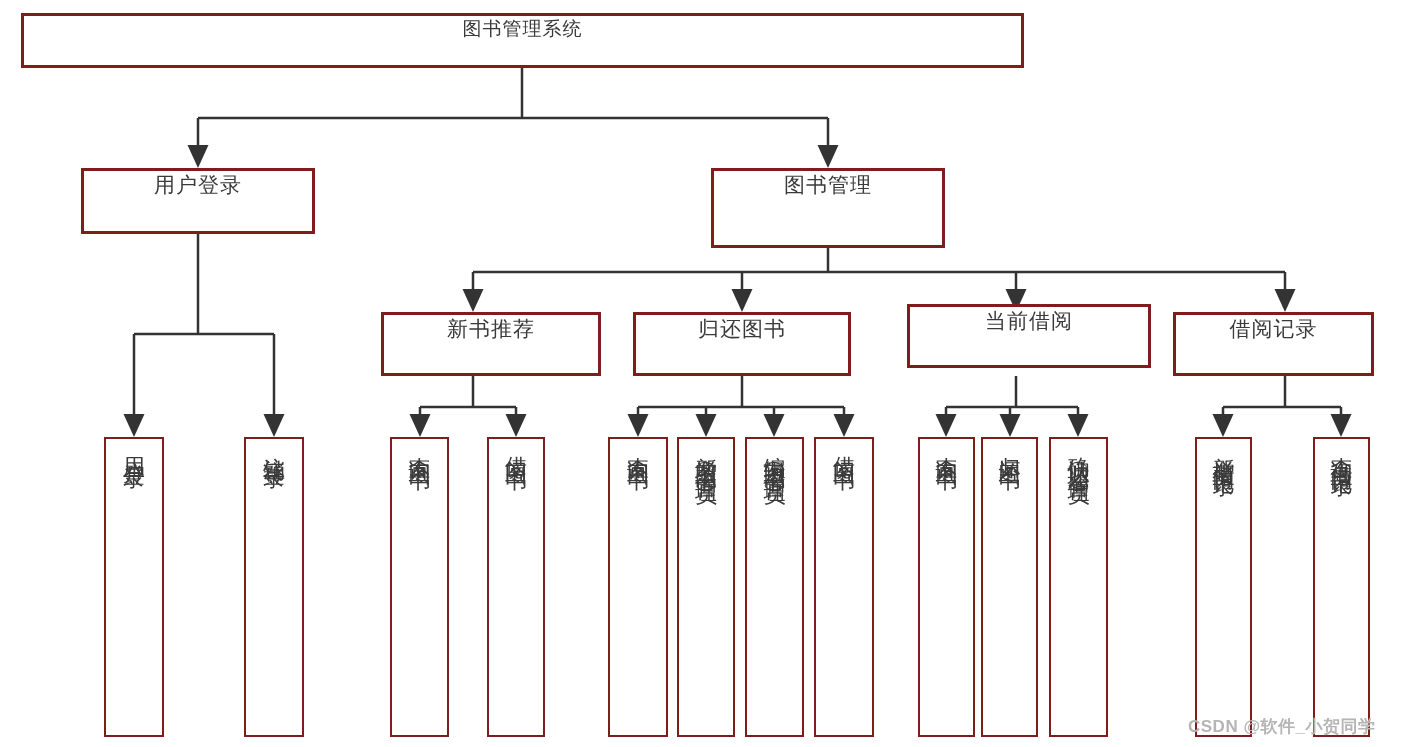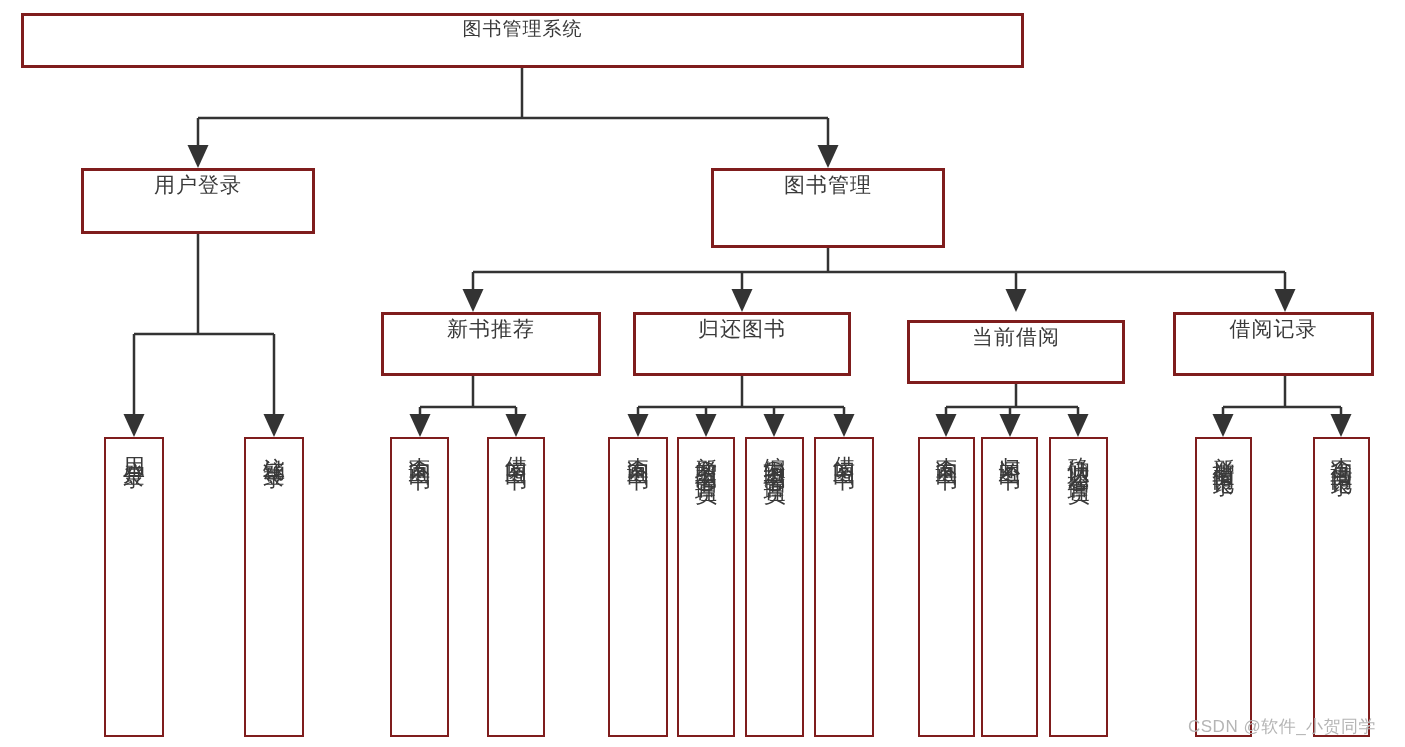--- a/index.html
+++ b/index.html
@@ -29,20 +29,21 @@
     line-height:1.1;
     white-space:nowrap;
   }
   .watermark {
     position:absolute;
     left:1188px; top:715px;
     font-size:17px;
     color:#b5b5b5;
     letter-spacing:0.5px;
     white-space:nowrap;
+    font-weight:bold;
   }
 </style>
 </head>
 <body>
 
 <div class="canvas">
 
   <svg class="connectors" viewBox="0 0 1405 747" xmlns="http://www.w3.org/2000/svg">
       <line x1="522" y1="68" x2="522" y2="118" stroke="#333333" stroke-width="2.5"></line>
       <line x1="198" y1="118" x2="828" y2="118" stroke="#333333" stroke-width="2.5"></line>
@@ -108,21 +109,21 @@
   <div class="box hbox" style="left: 711px; top: 168px; width: 234px; height: 80px; color: rgb(58, 58, 58);">
     <span>图书管理</span>
   </div>
 
   <div class="box hbox" style="left: 381px; top: 312px; width: 220px; height: 64px; color: rgb(58, 58, 58);">
     <span>新书推荐</span>
   </div>
   <div class="box hbox" style="left: 633px; top: 312px; width: 218px; height: 64px; color: rgb(58, 58, 58);">
     <span>归还图书</span>
   </div>
-  <div class="box hbox" style="left: 907px; top: 320px; width: 218px; height: 64px; color: rgb(58, 58, 58);">
+  <div class="box hbox" style="left: 907px; top: 304px; width: 244px; height: 64px; color: rgb(58, 58, 58);">
     <span>当前借阅</span>
   </div>
   <div class="box hbox" style="left: 1173px; top: 312px; width: 201px; height: 64px; color: rgb(58, 58, 58);">
     <span>借阅记录</span>
   </div>
 
   <div class="box leaf" style="left: 104px; top: 437px; width: 60px; height: 300px; color: rgb(58, 58, 58);">
     <span class="vtext">用户登录</span>
   </div>
   <div class="box leaf" style="left: 244px; top: 437px; width: 60px; height: 300px; color: rgb(58, 58, 58);">

